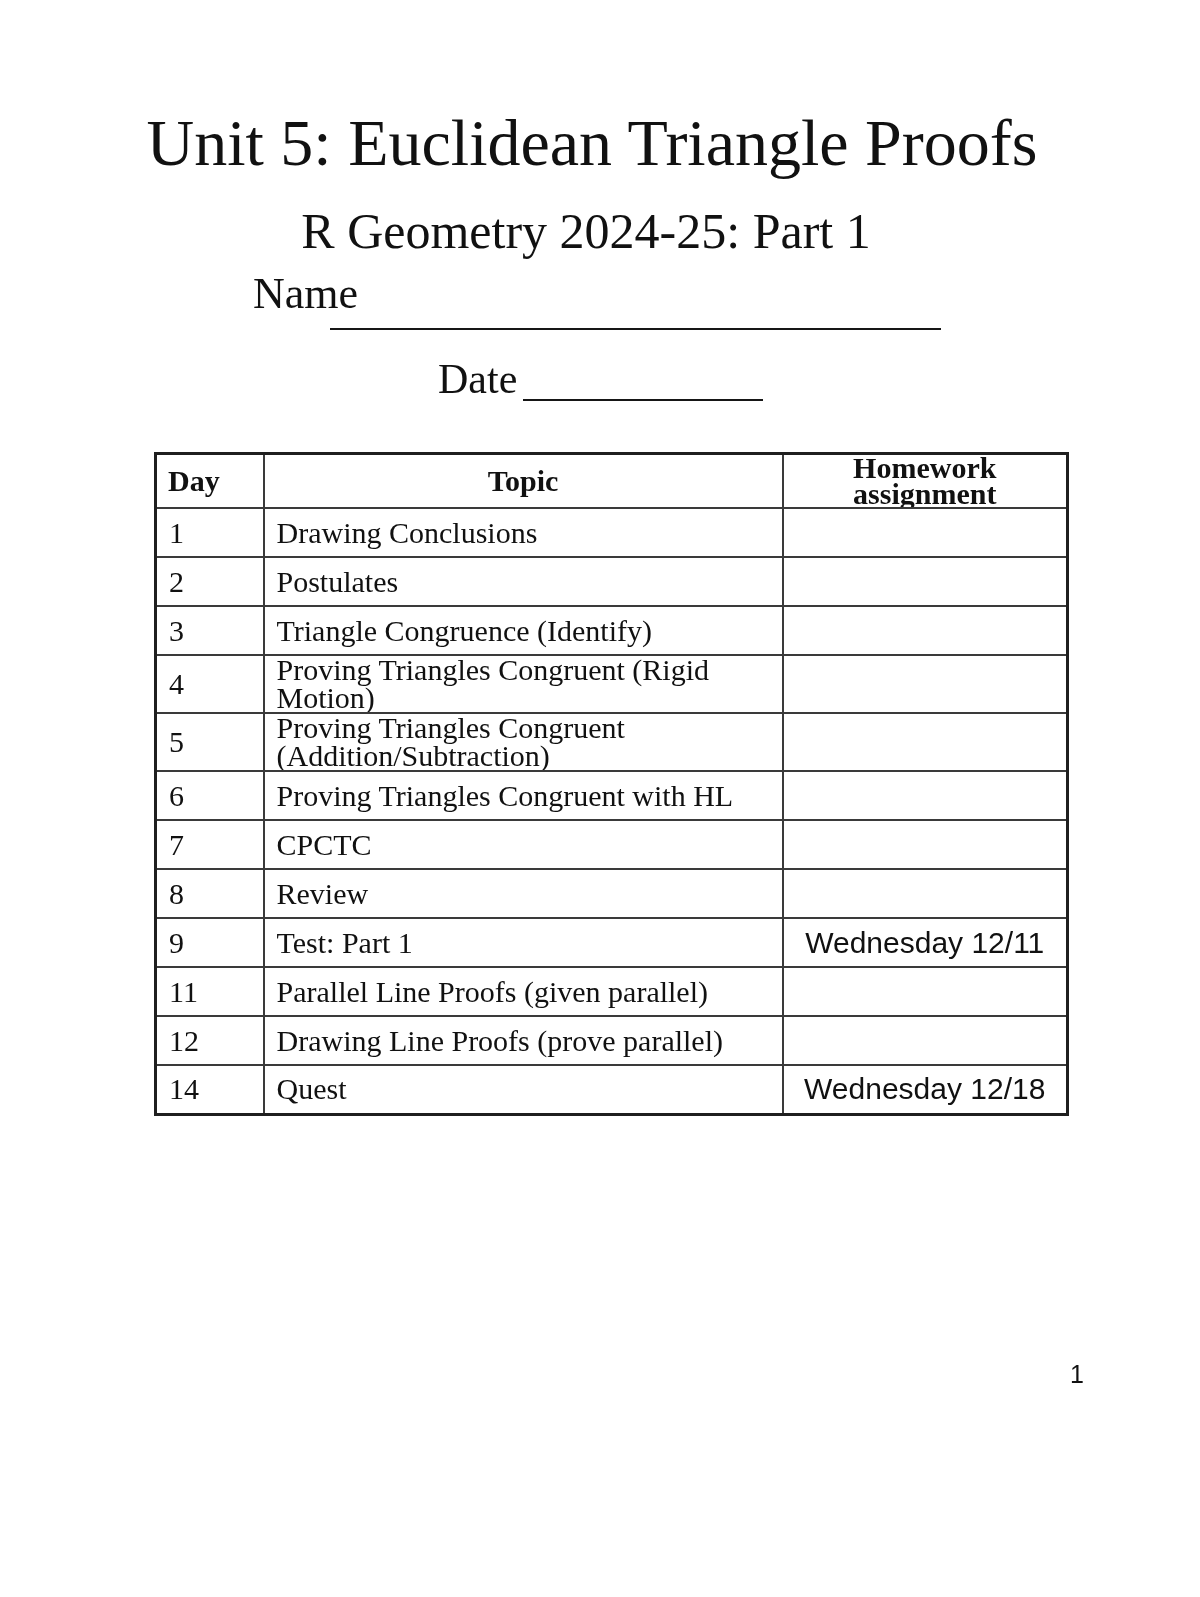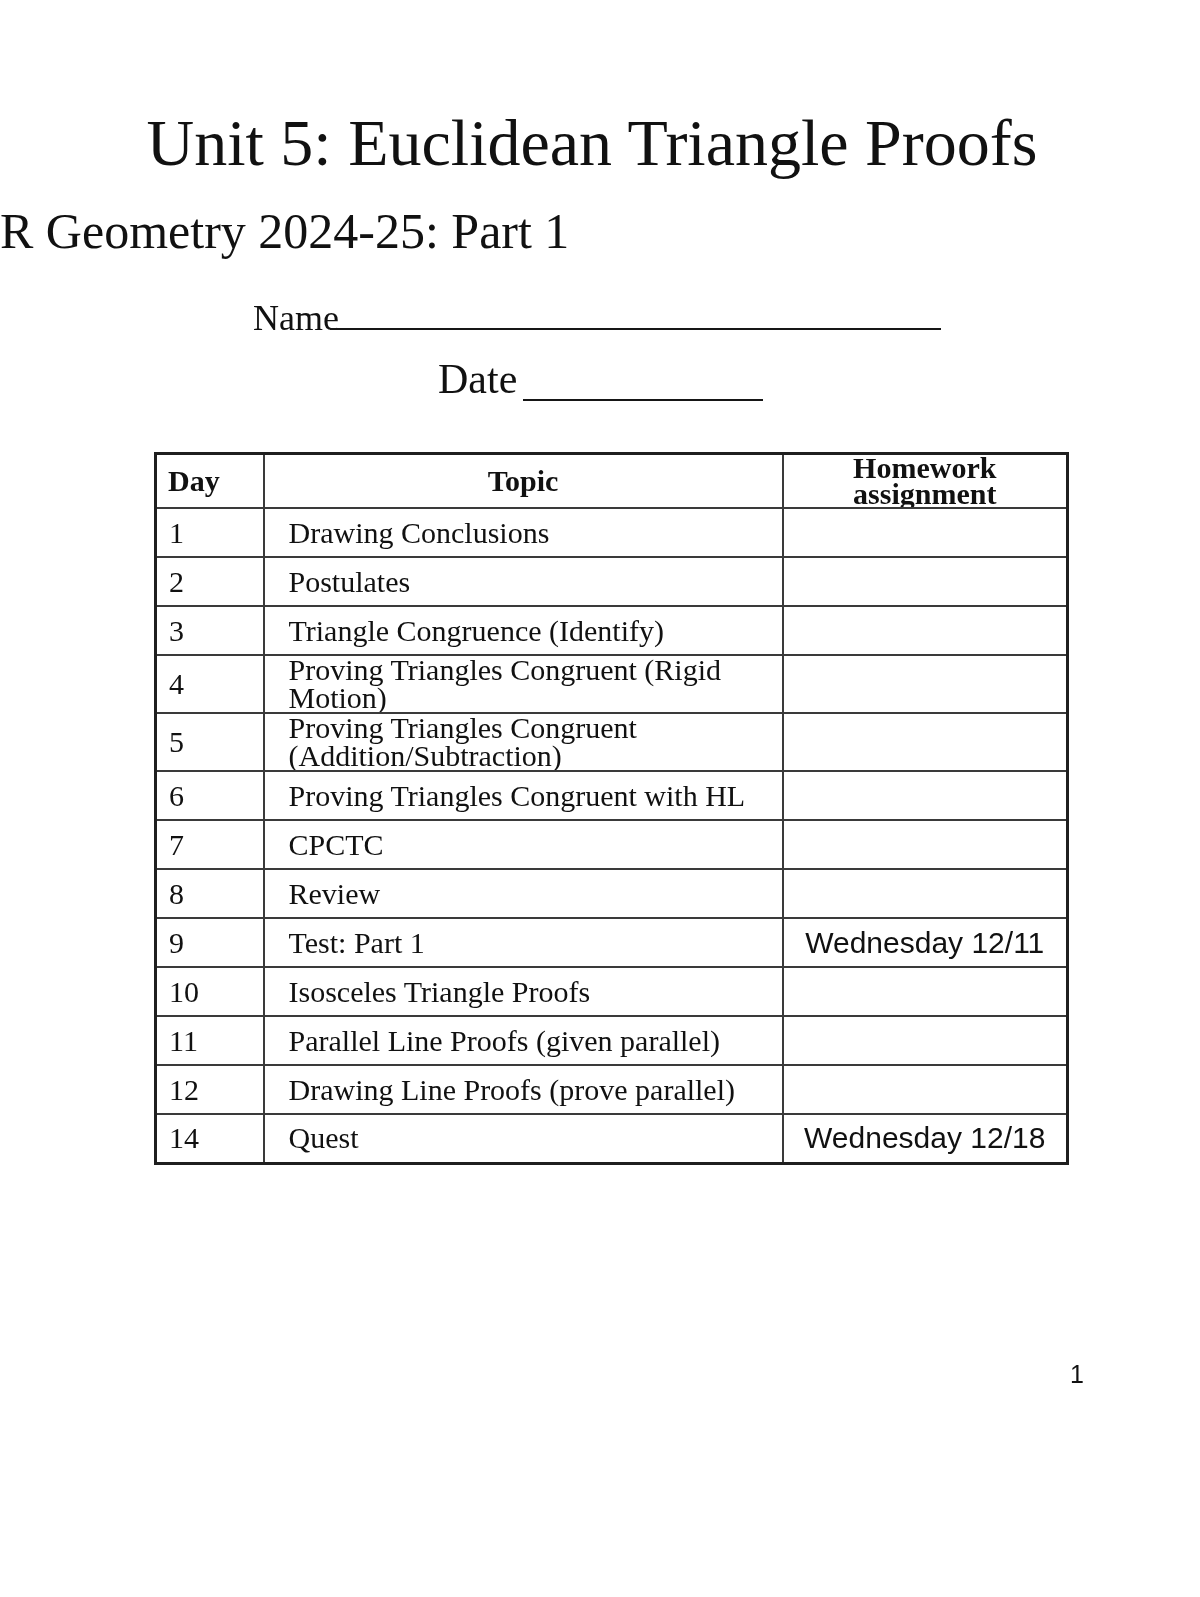--- a/index.html
+++ b/index.html
@@ -24,28 +24,29 @@
     width: 1184px;
     text-align: center;
     font-size: 66px;
     line-height: 66px;
     white-space: nowrap;
   }
   .page-subtitle {
     position: absolute;
     top: 206px; left: 0;
     width: 1172px;
+    text-align: center;
     font-size: 50px;
     line-height: 50px;
     white-space: nowrap;
   }
   .name-label {
     position: absolute;
-    top: 296px; left: 253px;
-    font-size: 36px;
+    top: 272px; left: 253px;
+    font-size: 44px;
     line-height: 44px;
   }
   .name-line {
     position: absolute;
     top: 328px; left: 330px;
     width: 611px; height: 0;
     border-top: 2px solid #161616;
   }
   .date-label {
     position: absolute;
@@ -83,21 +84,21 @@
     line-height: 26px;
   }
   table.schedule th.h-day {
     text-align: left;
     padding-left: 11px;
   }
   table.schedule td { height: 49px; }
   table.schedule tr.tall td { height: 55px; }
   td.cell-day { padding-left: 12px; }
   td.cell-topic {
-    padding-left: 24px;
+    padding-left: 12px;
     white-space: pre-line;
     line-height: 28px;
   }
   td.cell-hw {
     font-family: "Liberation Sans", sans-serif;
     font-size: 27px;
     text-align: center;
   }
   .page-number {
     position: absolute;
@@ -173,25 +174,20 @@
     <td class="cell-day">8</td>
     <td class="cell-topic">Review</td>
     <td class="cell-hw"></td>
   </tr>
       <tr>
     <td class="cell-day">9</td>
     <td class="cell-topic">Test: Part 1</td>
     <td class="cell-hw">Wednesday 12/11</td>
   </tr>
       <tr>
-    <td class="cell-day">10</td>
-    <td class="cell-topic">Isosceles Triangle Proofs</td>
-    <td class="cell-hw"></td>
-  </tr>
-      <tr>
     <td class="cell-day">11</td>
     <td class="cell-topic">Parallel Line Proofs (given parallel)</td>
     <td class="cell-hw"></td>
   </tr>
       <tr>
     <td class="cell-day">12</td>
     <td class="cell-topic">Drawing Line Proofs (prove parallel)</td>
     <td class="cell-hw"></td>
   </tr>
       <tr>

